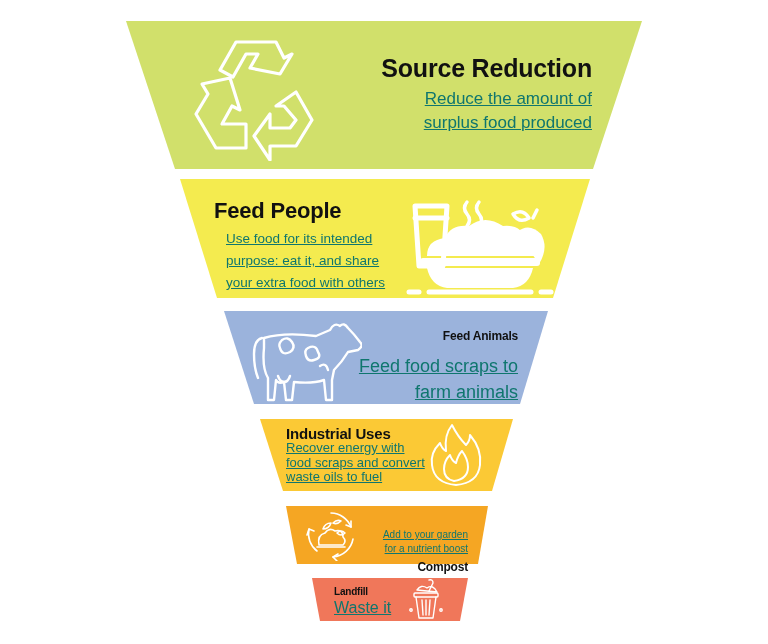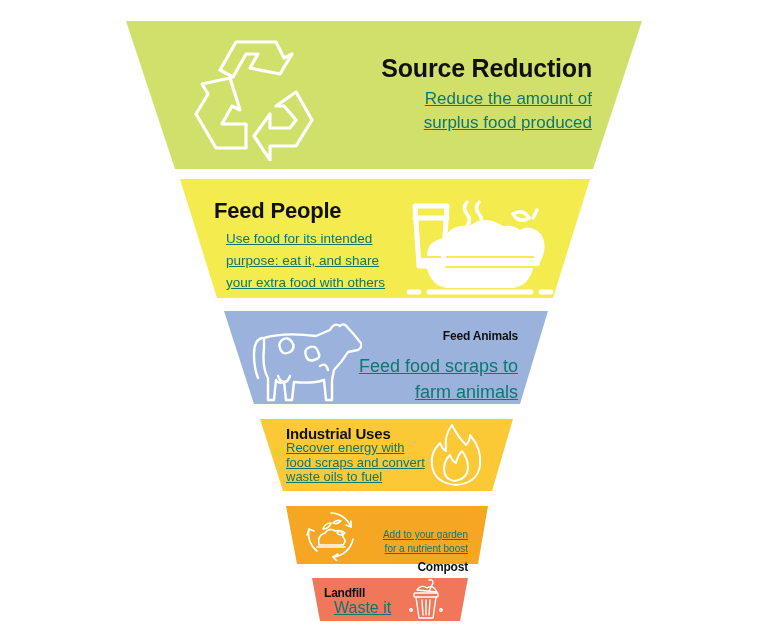--- a/index.html
+++ b/index.html
@@ -124,21 +124,21 @@
 </div>
 <div class="title right" style="right:300px;top:512px;font-size:12px;margin-top:48px;">Compost</div>
 <div class="desc right" style="right:300px;top:528px;font-size:10px;line-height:14px;">Add to your garden
 for a nutrient boost</div>
 
 <div class="band" style="left:0;top:0;width:768px;height:644px;pointer-events:none;">
   <svg class="shape" width="768" height="644">
     <polygon points="312,578 468,578 460,621 320,621" fill="#f0775a"></polygon>
   </svg>
 </div>
-<div class="title" style="left:324px;top:586px;font-size:12px;">Landfill</div>
+<div class="title" style="left:334px;top:586px;font-size:10px;">Landfill</div>
 <div class="desc" style="left:334px;top:601px;font-size:16px;line-height:13px;">Waste it</div>
 <div class="icon" style="left:409px;top:578px;">
   <svg width="34" height="44" viewBox="0 0 34 44" fill="none" stroke="#ffffff" stroke-width="1.4" stroke-linecap="round" stroke-linejoin="round">
     <path d="M20,2 q4,-1 4,3 l-4,8"></path>
     <path d="M8,12 q4,-6 10,-2 q6,-4 10,4 Z"></path>
     <rect x="5" y="15" width="24" height="4" rx="1"></rect>
     <path d="M7,19 L10,40 L24,40 L27,19"></path>
     <line x1="13" y1="22" x2="14" y2="37"></line>
     <line x1="17" y1="22" x2="17" y2="37"></line>
     <line x1="21" y1="22" x2="20" y2="37"></line>

